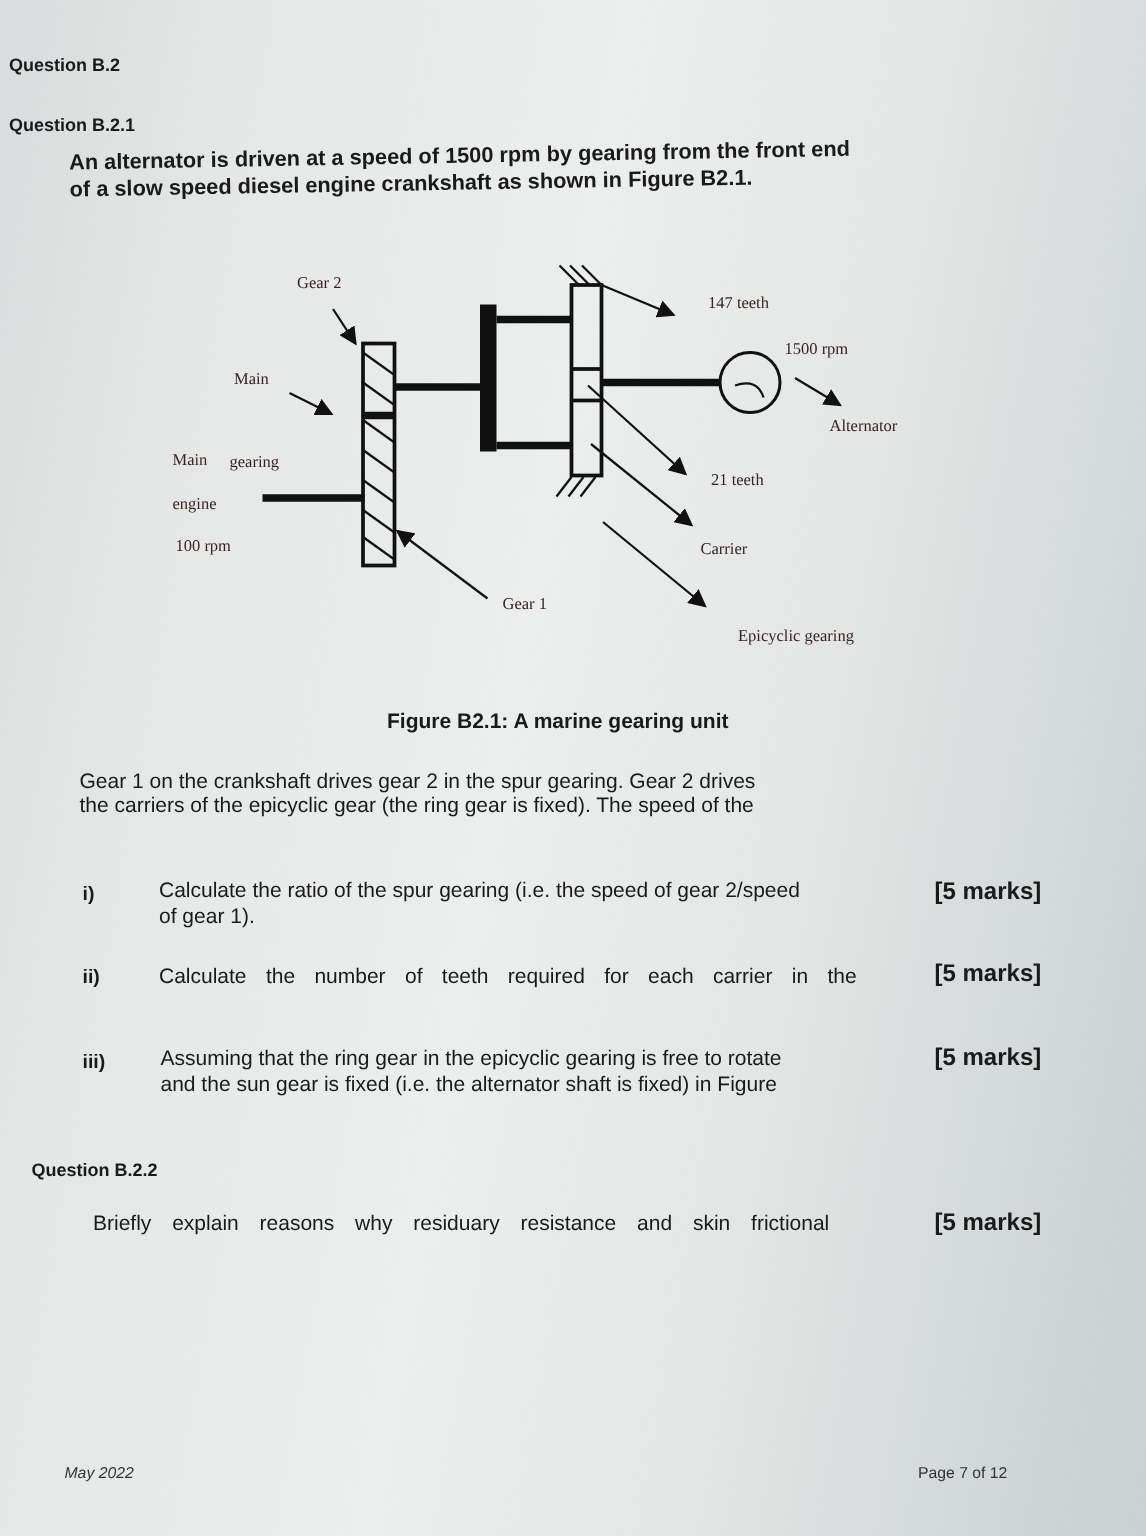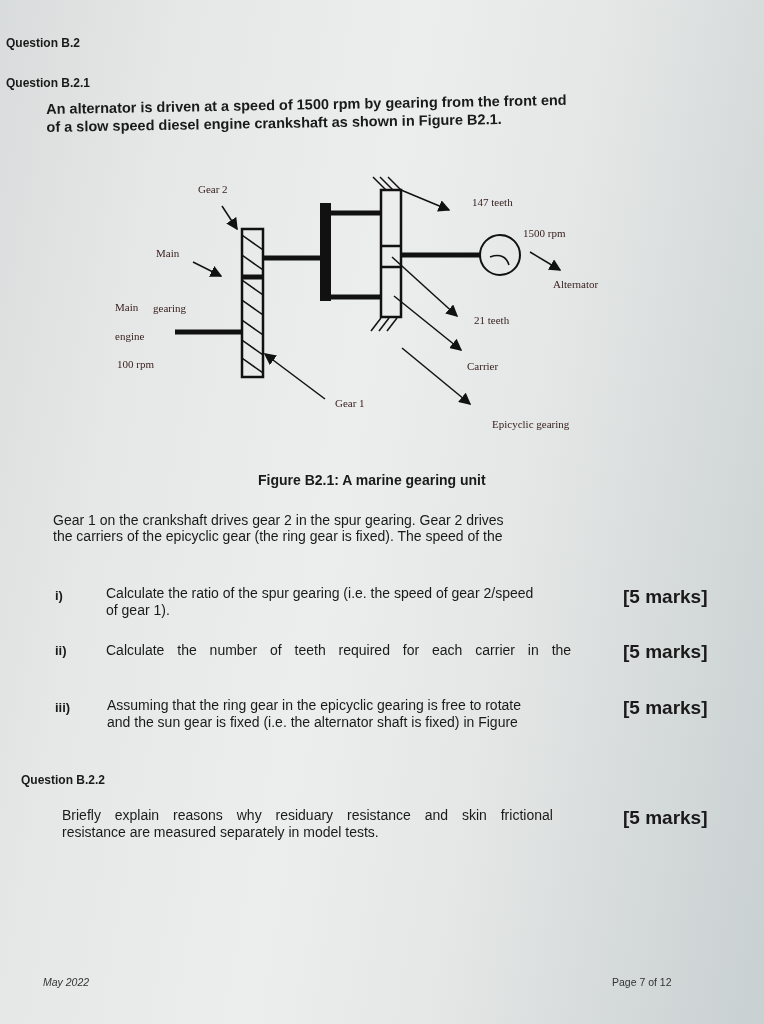--- a/index.html
+++ b/index.html
@@ -10,21 +10,21 @@
     color: #1a1a1a;
   }
   .abs { position: absolute; }
   .qhead { font-weight: bold; font-size: 12px; }
   .intro { font-size: 14.5px; font-weight: bold; line-height: 18px; transform: rotate(-1deg); transform-origin: left top; }
   .serif { font-family: "Liberation Serif", serif; font-size: 11px; color: #3a2222; }
   .caption { font-weight: bold; font-size: 14px; }
   .para { font-size: 14px; line-height: 16px; }
   .qnum { font-size: 13px; font-weight: bold; }
   .qtext { font-size: 14px; line-height: 17px; width: 505px; text-align: justify; text-align-last: left; }
-  .marks { font-size: 19px; font-weight: bold; }
+  .marks { font-size: 16px; font-weight: bold; }
   .footer { font-size: 10.5px; color: #333; margin-left: 16px; }
   svg { position: absolute; left: 0; top: 0; }
 </style>
 </head>
 <body>
 
 <div class="abs qhead" style="left:6px;top:36px;">Question B.2</div>
 <div class="abs qhead" style="left:6px;top:76px;">Question B.2.1</div>
 
 <div class="abs intro" style="left:46px;top:100px;">
@@ -132,18 +132,17 @@
 <div class="abs qnum" style="left:55px;top:700px;">iii)</div>
 <div class="abs qtext" style="left:107px;top:697px;">
   <div>Assuming that the ring gear in the epicyclic gearing is free to rotate</div>
   <div>and the sun gear is fixed (i.e. the alternator shaft is fixed) in Figure</div>
 </div>
 <div class="abs marks" style="left:623px;top:697px;">[5 marks]</div>
 
 <div class="abs qhead" style="left:21px;top:773px;">Question B.2.2</div>
 <div class="abs qtext" style="left:62px;top:807px;width:545px;">
   <div style="word-spacing:10px;">Briefly explain reasons why residuary resistance and skin frictional</div>
-  <div>resistance are measured separately in model tests.</div>
 </div>
 <div class="abs marks" style="left:623px;top:807px;">[5 marks]</div>
 
 <div class="abs footer" style="left:27px;top:976px;font-style:italic;">May 2022</div>
 <div class="abs footer" style="left:596px;top:976px;">Page 7 of 12</div>
 
 </body></html>

